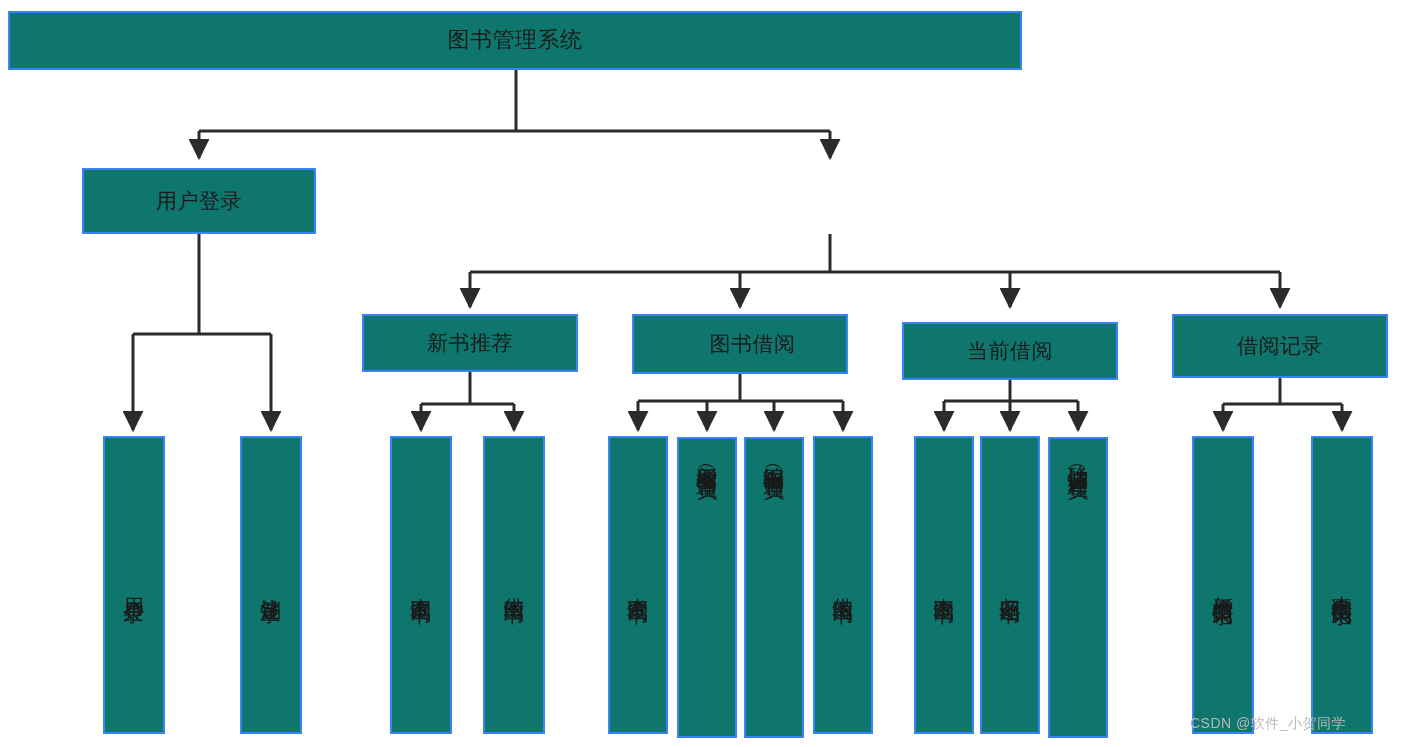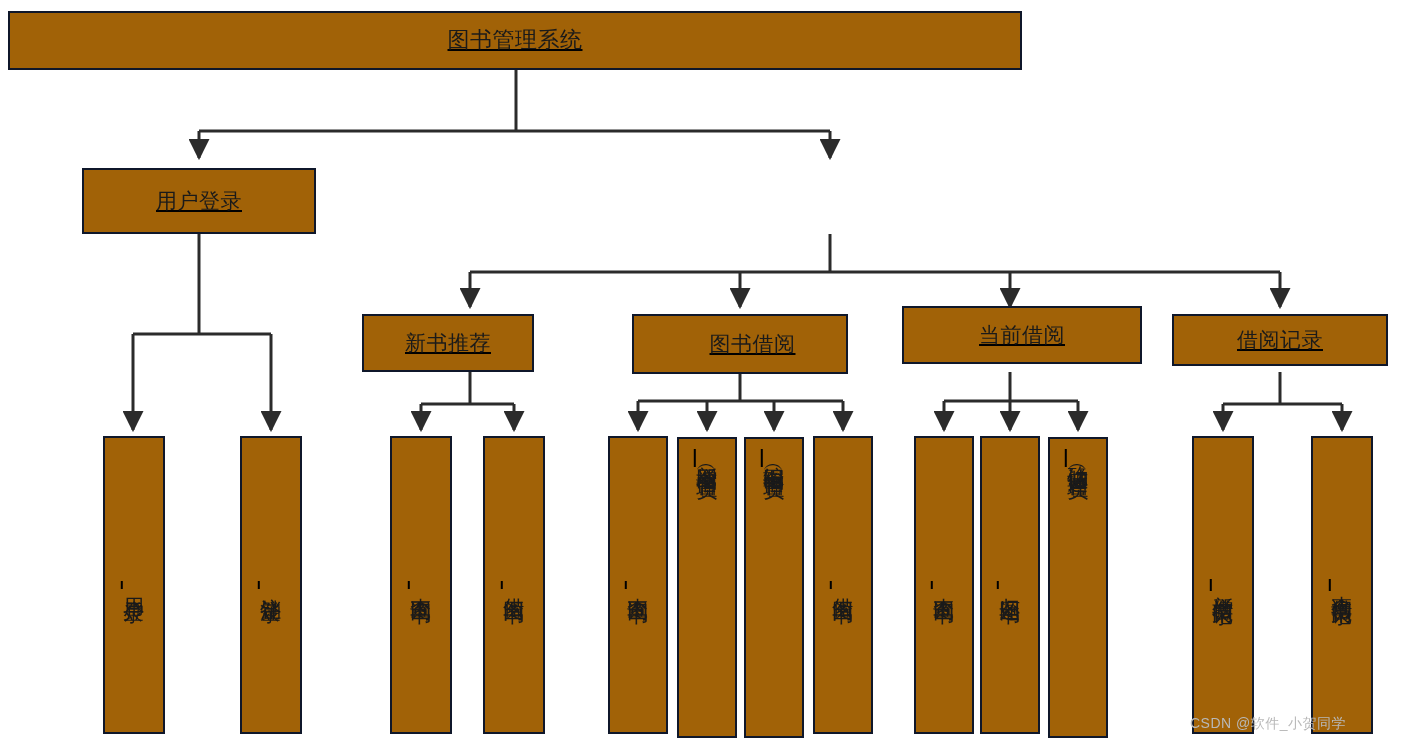--- a/index.html
+++ b/index.html
@@ -8,26 +8,25 @@
     background:#ffffff;
     font-family:"Liberation Sans","DejaVu Sans",sans-serif;
     overflow:hidden;
   }
   #canvas{position:relative;width:1405px;height:747px;}
   svg#wires{position:absolute;left:0;top:0;width:1405px;height:747px;}
 
   .node{
     position:absolute;
     box-sizing:border-box;
-    background:#a16207;
-    border:2px solid #0f172a;
+    background:#0f766e;
+    border:2px solid #3b82f6;
     display:flex;
     align-items:center;
     justify-content:center;
-    text-decoration:underline;
   }
   .node .label{
     color:#1a1a1a;
     line-height:1.22;
     white-space:nowrap;
     letter-spacing:0.5px;
   }
   .h-node .label{font-size:21px;}
   .root .label{font-size:22px;}
 
@@ -110,30 +109,30 @@
   </svg>
 
   <div class="node h-node root" style="left:8px;top:11px;width:1014px;height:59px;">
     <span class="label">图书管理系统</span>
   </div>
 
   <div class="node h-node" style="left:82px;top:168px;width:234px;height:66px;">
     <span class="label">用户登录</span>
   </div>
 
-  <div class="node h-node" style="left:362px;top:314px;width:172px;height:58px;">
+  <div class="node h-node" style="left:362px;top:314px;width:216px;height:58px;">
     <span class="label">新书推荐</span>
   </div>
   <div class="node h-node" style="left:632px;top:314px;width:216px;height:60px;padding-left:25px;">
     <span class="label">图书借阅</span>
   </div>
-  <div class="node h-node" style="left:902px;top:306px;width:240px;height:58px;">
+  <div class="node h-node" style="left:902px;top:322px;width:216px;height:58px;">
     <span class="label">当前借阅</span>
   </div>
-  <div class="node h-node" style="left:1172px;top:314px;width:216px;height:52px;text-align:right;">
+  <div class="node h-node" style="left:1172px;top:314px;width:216px;height:64px;text-align:right;">
     <span class="label">借阅记录</span>
   </div>
 
   <div class="node v-node mid" style="left:103px;top:436px;width:62px;height:298px;">
     <span class="label">用户登录</span>
   </div>
   <div class="node v-node mid" style="left:240px;top:436px;width:62px;height:298px;">
     <span class="label">注销登录</span>
   </div>
 

